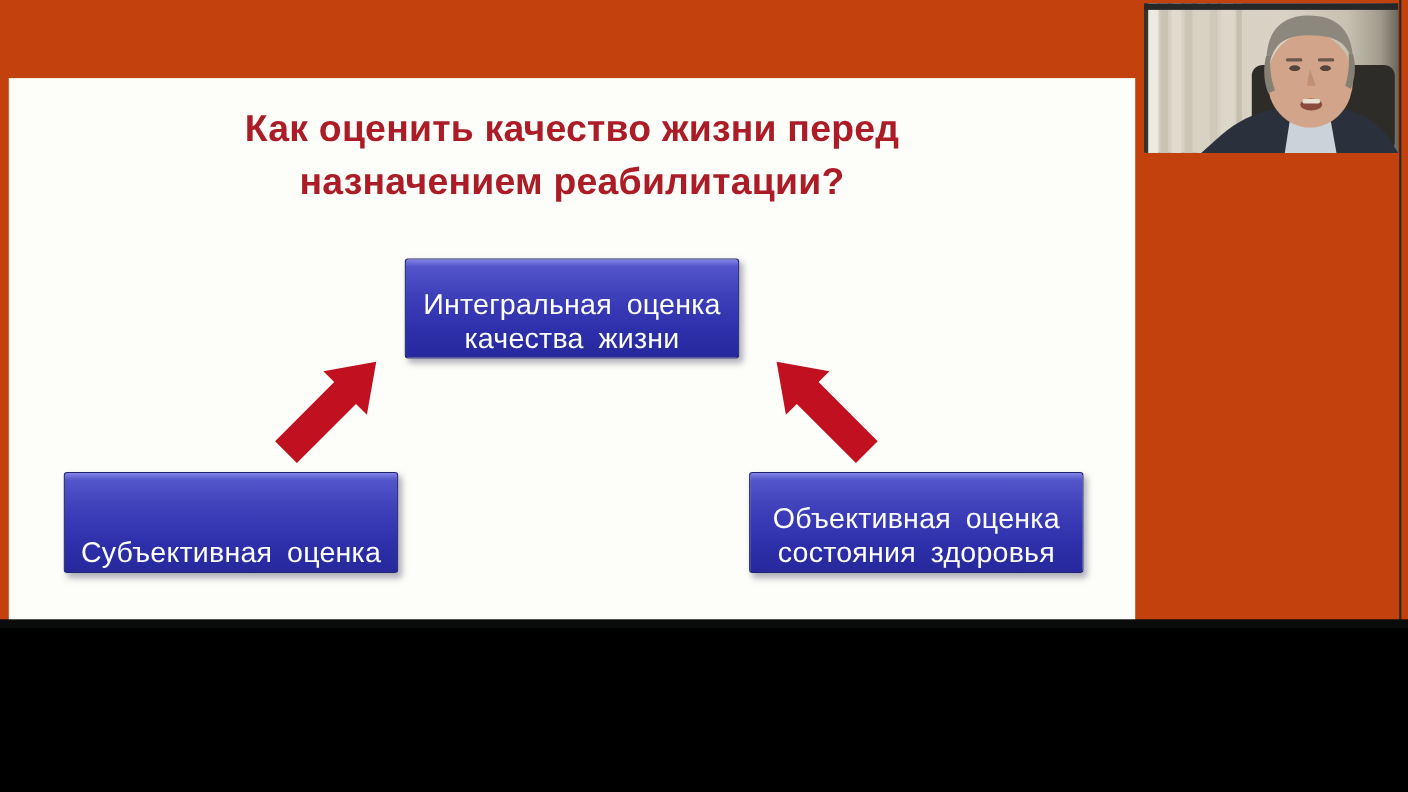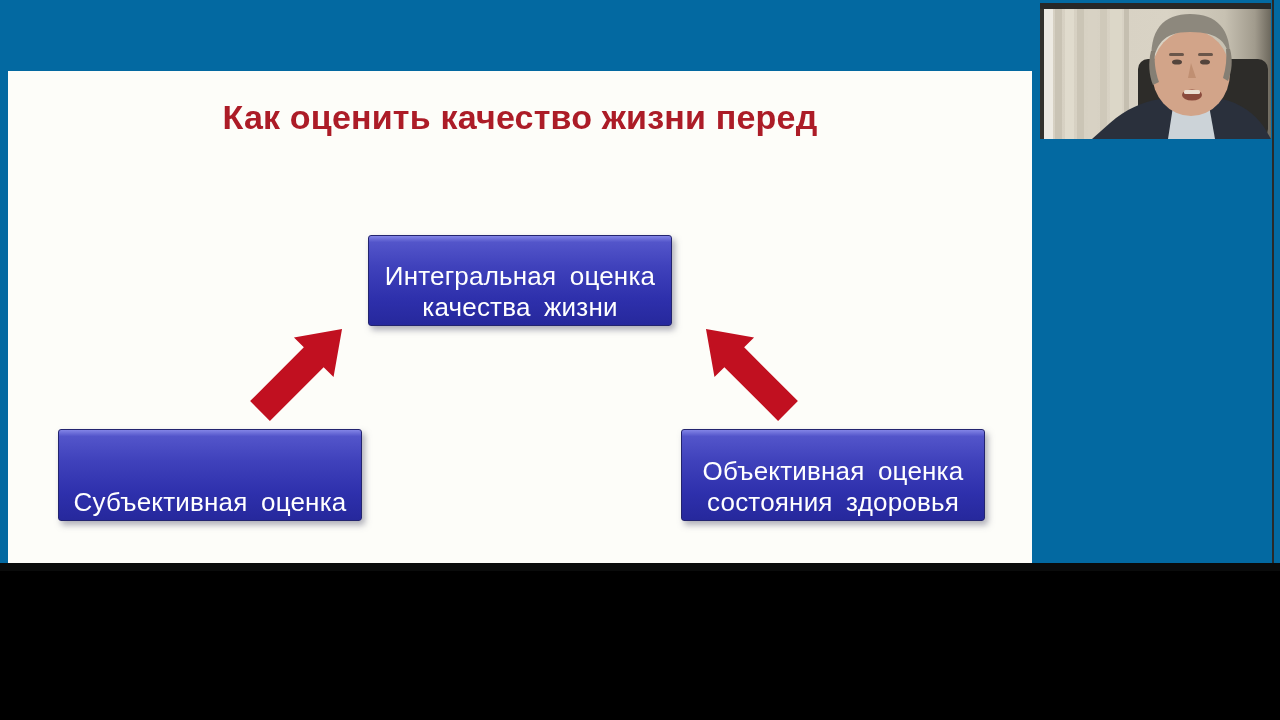--- a/index.html
+++ b/index.html
@@ -1,18 +1,18 @@
 <!DOCTYPE html>
 <html><head>
 <meta charset="utf-8">
 <style>
   html,body{margin:0;padding:0;background:#000;}
   .screen{
     position:relative;width:1280px;height:571px;overflow:hidden;
-    background:#0369a1;
+    background:#c2410c;
     font-family:"Liberation Sans","DejaVu Sans",sans-serif;
   }
   
   .slide{
     position:absolute;left:8px;top:71px;width:1024px;height:575px;
     background:#fdfdf9;
   }
   .slide-title{
     position:absolute;top:22px;left:0;width:100%;
     text-align:center;color:#ac1c27;font-size:34px;font-weight:700;
@@ -47,20 +47,21 @@
 </style>
 </head>
 <body>
 
 <div class="screen">
 
   <div class="slide">
 
     <div class="slide-title">
       <div>Как оценить качество жизни перед</div>
+      <div>назначением реабилитации?</div>
     </div>
 
     <div class="dbox box-top">
       <span>Интегральная оценка качества жизни</span>
     </div>
 
     <svg class="arrow-svg arrow-left-pos" viewBox="0 0 104 104">
       <g transform="translate(12,92) rotate(-45)">
         <polygon points="0,-14 76,-14 76,-28 116,0 76,28 76,14 0,14" fill="#c11020"></polygon>
       </g>

